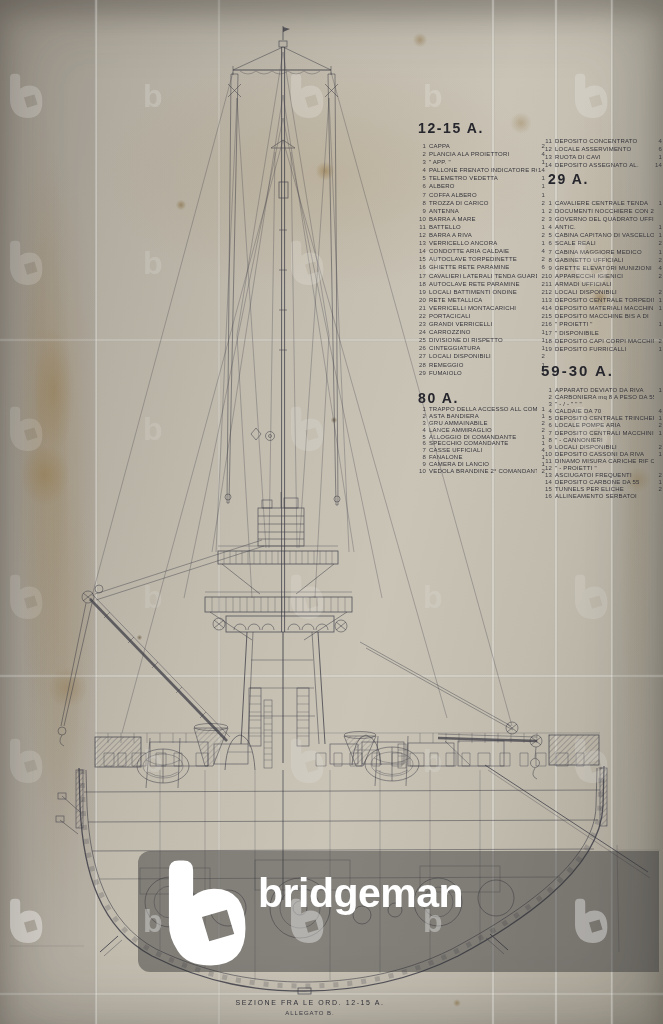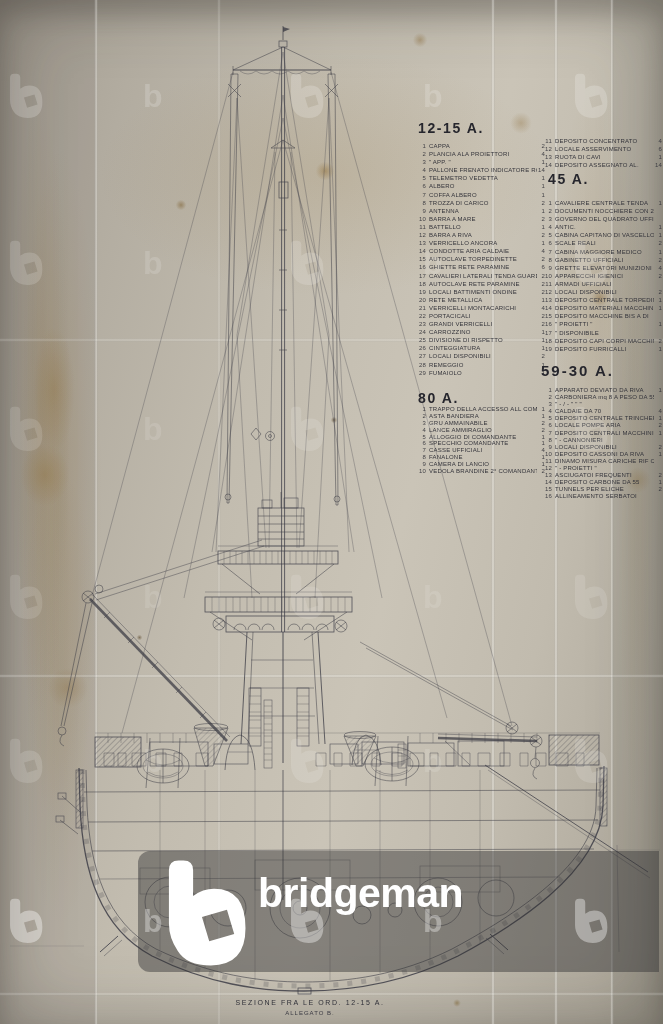--- a/index.html
+++ b/index.html
@@ -564,21 +564,21 @@
       <span class="lq">1</span>
     </div>
 
     <div class="lrow">
       <span class="ln">14</span>
       <span class="lt">DEPOSITO ASSEGNATO AL.</span>
       <span class="lq">14</span>
     </div>
   </div>
 
-    <div class="lhead" style="left:548px;top:171px;">45 A.</div>
+    <div class="lhead" style="left:548px;top:171px;">29 A.</div>
     <div class="litems lh81" style="left:544px;top:200px;width:118px;">
     <div class="lrow">
       <span class="ln">1</span>
       <span class="lt">CAVALIERE CENTRALE TENDA</span>
       <span class="lq">1</span>
     </div>
 
     <div class="lrow">
       <span class="ln">2</span>
       <span class="lt">DOCUMENTI NOCCHIERE CON 2ª CABINA E GRU</span>

